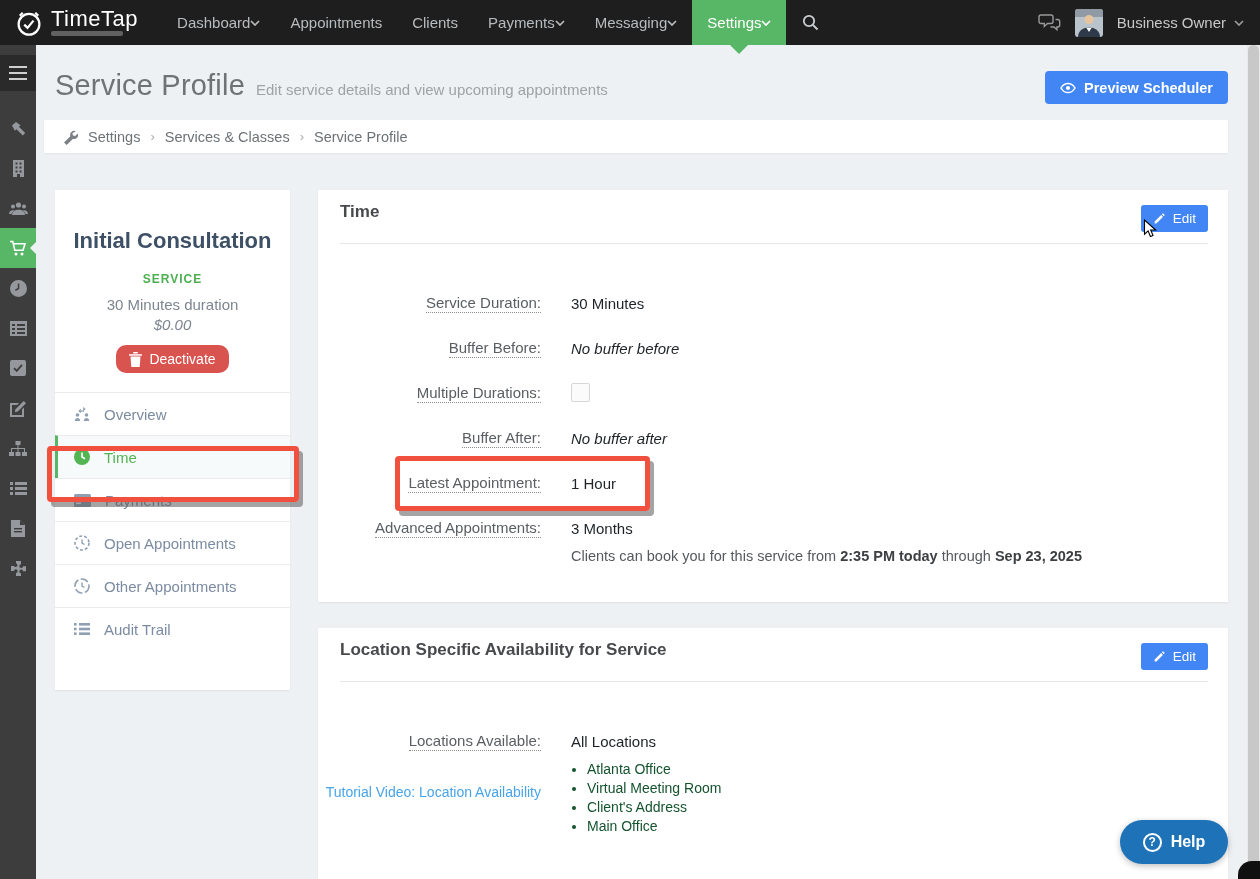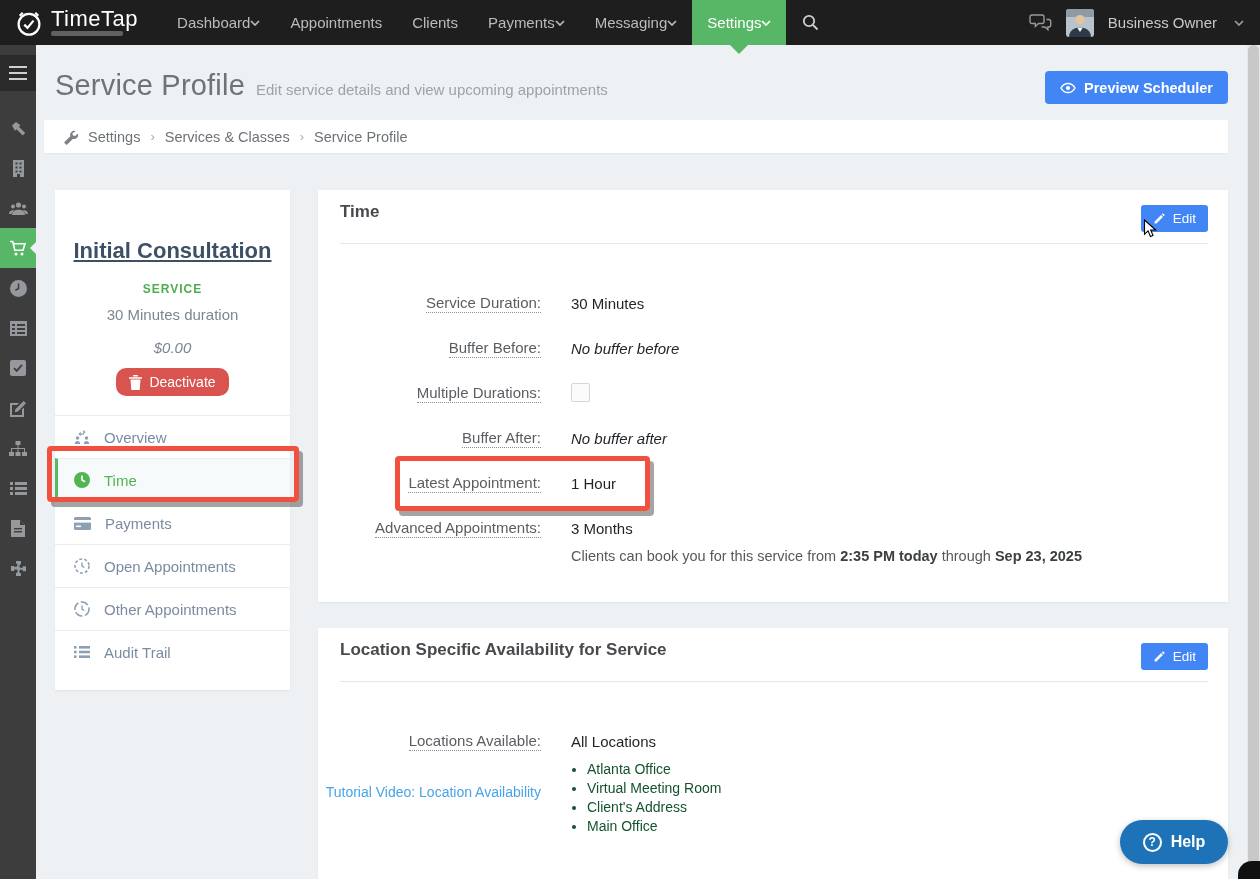--- a/index.html
+++ b/index.html
@@ -13,21 +13,21 @@
   .brand-text { color:#fff; }
   .brand-name { font-size:22px; letter-spacing:.5px; color:#fff; line-height:20px; font-weight:400; }
   .brand-tagline { margin-top:2px; width:72px; height:5px; background:rgba(255,255,255,.30); border-radius:2px; }
   .nav-items { display:flex; align-items:stretch; margin-left:14px; }
   .nav-item { display:flex; align-items:center; padding:0 15px; color:#b9bcbf; font-size:15px; cursor:pointer; position:relative; }
   .nav-item.active { background:#58b766; color:#fff; }
   .nav-item.active .tab-arrow { position:absolute; left:50%; bottom:-9px; transform:translateX(-50%); width:0; height:0; border-left:9px solid transparent; border-right:9px solid transparent; border-top:9px solid #58b766; }
   .nav-search { display:flex; align-items:center; padding:0 16px; }
   .nav-right { margin-left:auto; display:flex; align-items:center; gap:14px; padding-right:16px; }
   .avatar { width:28px; height:28px; border-radius:3px; overflow:hidden; flex:0 0 auto; }
-  .user-label { color:#c6c8ca; font-size:15px; display:flex; align-items:center; gap:17px; }
+  .user-label { color:#c6c8ca; font-size:15px; display:flex; align-items:center; gap:8px; }
 
   
   .rail { position:absolute; left:0; top:45px; width:36px; height:834px; background:#3d3d3d; z-index:30; }
   .rail-burger { margin:10px 0 0; height:36px; background:#2a2a2a; display:flex; align-items:center; justify-content:center; cursor:pointer; }
   .rail-list { margin-top:17px; }
   .rail-item { height:40px; display:flex; align-items:center; justify-content:center; cursor:pointer; position:relative; }
   .rail-item.active { background:#58b766; }
   .rail-item.active .notch { position:absolute; right:0; top:50%; transform:translateY(-50%); width:0; height:0; border-top:6px solid transparent; border-bottom:6px solid transparent; border-right:6px solid #eef1f5; }
 
   
@@ -41,24 +41,24 @@
   .preview-btn { position:absolute; right:19px; top:26px; height:33px; background:#4285f4; color:#fff; font-size:14.5px; font-weight:700; border:none; border-radius:4px; padding:0 15px; display:flex; align-items:center; gap:8px; cursor:pointer; }
 
   .breadcrumb { position:absolute; left:8px; top:75px; width:1184px; height:33px; background:#fff; box-shadow:0 1px 2px rgba(0,0,0,.05); display:flex; align-items:center; padding-left:18px; font-size:14.5px; color:#6d7277; gap:10px; }
   .crumb { cursor:pointer; }
   .crumb-sep { color:#a8adb1; font-size:13px; }
 
   .card { position:absolute; background:#fff; box-shadow:0 1px 2px rgba(0,0,0,.06); }
 
   
   .svc-card { left:19px; top:145px; width:235px; height:500px; }
-  .svc-name { margin-top:48px; text-align:center; font-size:22px; font-weight:700; color:#3e5066;text-decoration:underline; }
+  .svc-name { margin-top:38px; text-align:center; font-size:22px; font-weight:700; color:#3e5066; }
   .svc-badge { margin-top:18px; text-align:center; font-size:12px; font-weight:700; letter-spacing:1px; color:#4caf50; }
   .svc-duration { margin-top:10px; text-align:center; font-size:15px; color:#7d8690; }
-  .svc-price { margin-top:16px; text-align:center; font-size:15px; font-style:italic; color:#7d8690; }
+  .svc-price { margin-top:3px; text-align:center; font-size:15px; font-style:italic; color:#7d8690; }
   .deactivate-btn { margin:12px auto 0; display:flex; align-items:center; gap:7px; background:#d9534f; color:#fff; border:none; border-radius:10px; font-size:14px; padding:6px 13px; cursor:pointer; }
   .svc-menu { margin-top:19px; }
   .svc-menu-item { height:43px; border-top:1px solid #ececec; display:flex; align-items:center; gap:14px; padding-left:19px; font-size:15px; color:#7b8ba1; cursor:pointer; }
   .svc-menu-item.active { background:#f7fafb; border-left:3px solid #58b766; padding-left:16px; color:#53b454; }
 
   
   .time-card { left:282px; top:145px; width:910px; height:412px; }
   .loc-card  { left:282px; top:583px; width:910px; height:251px; }
   .panel-title { position:absolute; left:22px; top:12px; font-size:17px; font-weight:700; color:#47494c; }
   .edit-btn { position:absolute; right:20px; top:15px; background:#4285f4; color:#fff; border:none; border-radius:3px; font-size:13.5px; padding:6px 12px; display:flex; align-items:center; gap:7px; cursor:pointer; }

